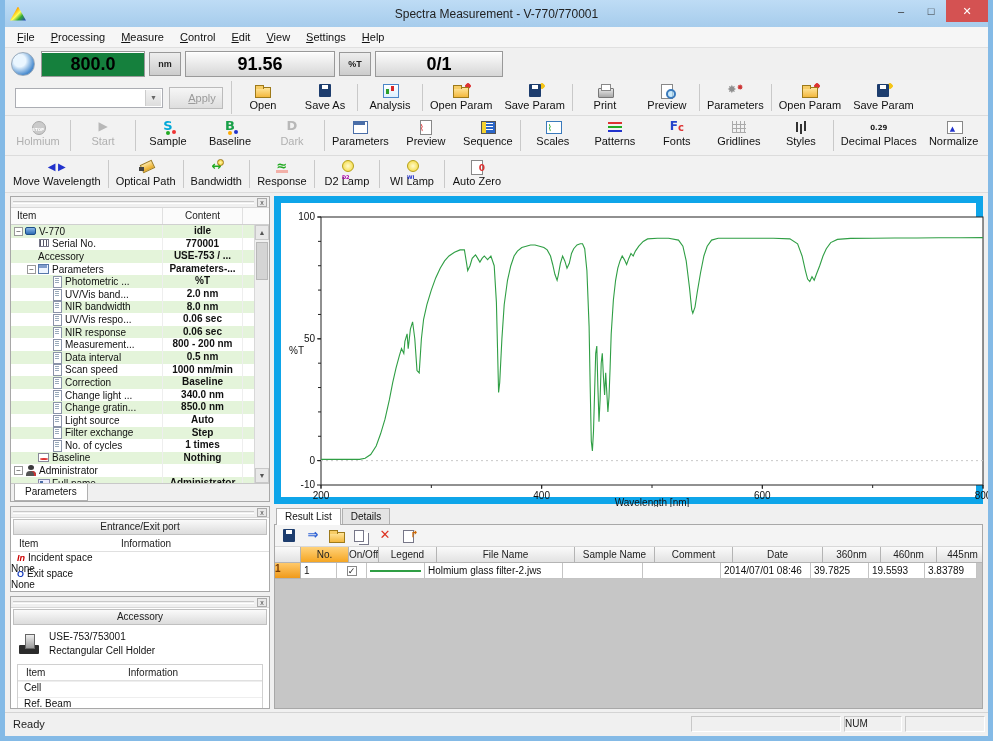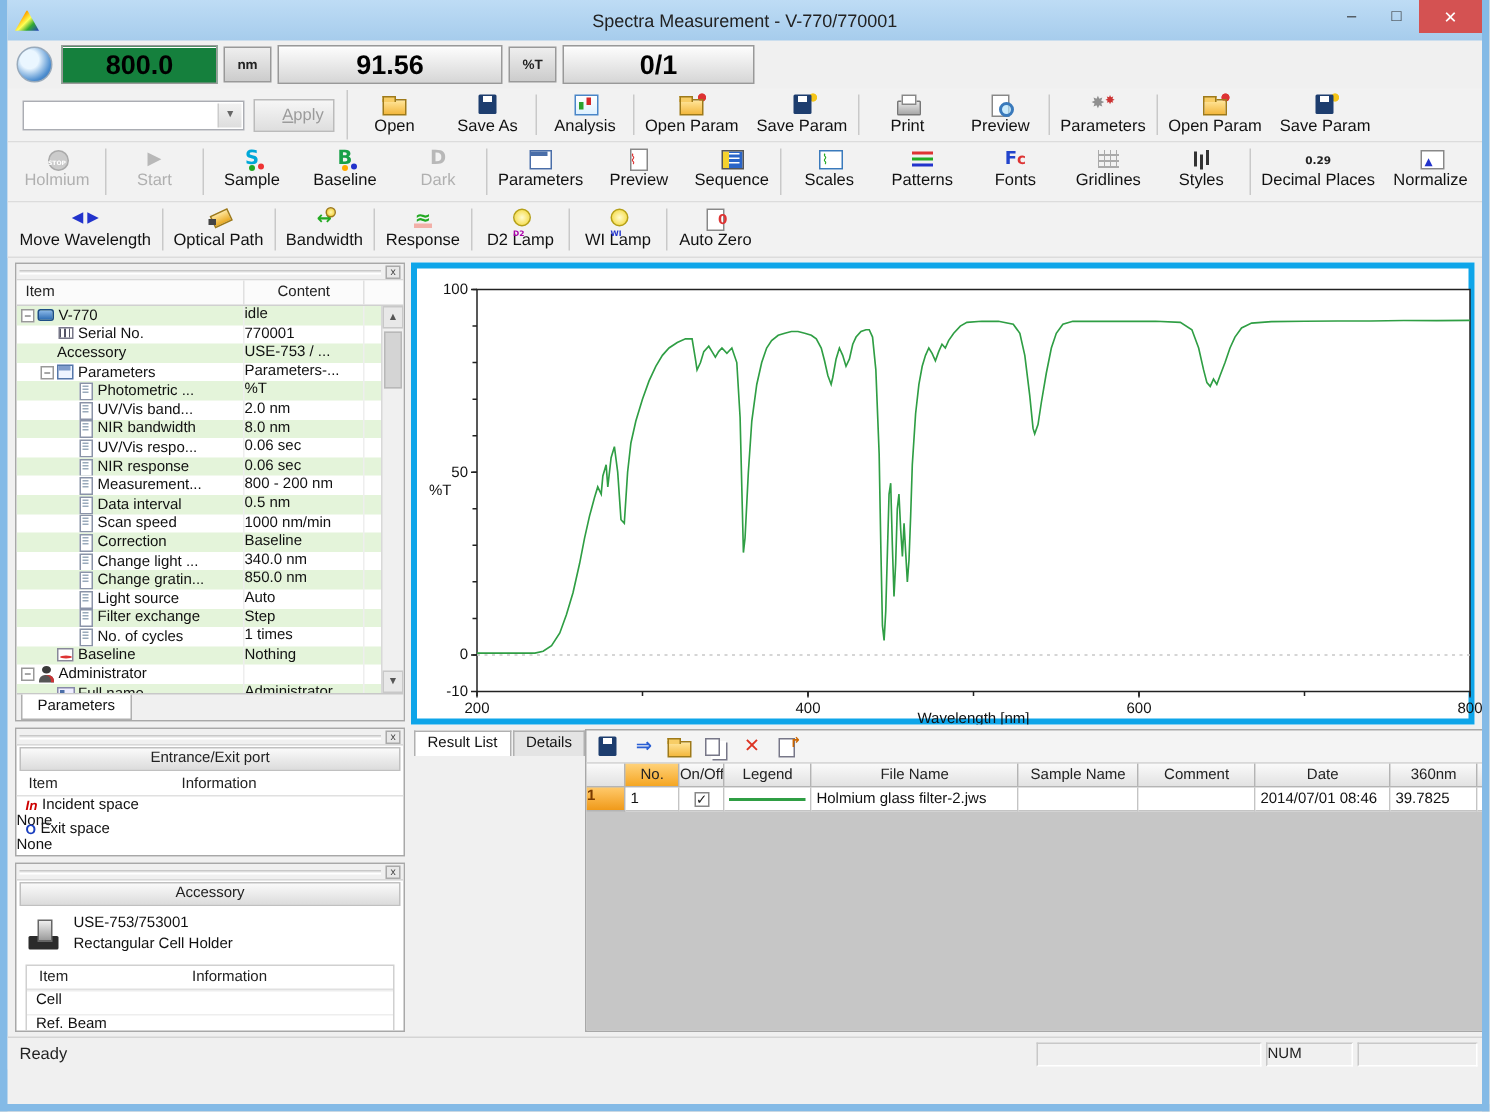--- a/index.html
+++ b/index.html
@@ -108,21 +108,21 @@
 
   
   .tree-wrap { display:flex; flex:1; min-height:0; }
   .tree-body { flex:1; overflow:hidden; }
   .tree-hdr { display:flex; height:17px; font-size:10px; color:#222; border-bottom:1px solid #d0d0d0; background:#fbfbfb; flex:none; }
   .tree-hdr .c1 { width:152px; padding:2px 0 0 6px; border-right:1px solid #e0e0e0; }
   .tree-hdr .c2 { width:80px; text-align:center; padding-top:2px; border-right:1px solid #e0e0e0; }
   .tree-row { display:flex; height:12.6px; font-size:10px; color:#111; align-items:center; }
   .tree-row.alt { background:#e4f4da; }
   .tr-item { width:152px; display:flex; align-items:center; overflow:hidden; white-space:nowrap; border-right:1px solid #eee; height:100%; }
-  .tr-content { width:80px; text-align:left; overflow:hidden; white-space:nowrap; border-right:1px solid #eee; height:100%; line-height:12.5px; }
+  .tr-content { width:80px; text-align:center; overflow:hidden; white-space:nowrap; border-right:1px solid #eee; height:100%; line-height:12.5px;font-weight:bold; }
   .expando { width:9px; height:9px; flex:none; border:1px solid #999; background:#fff; font-size:8px; line-height:7px; text-align:center; color:#333; margin-right:2px; }
   .tico { display:inline-block; width:12px; height:11px; margin-right:2px; position:relative; flex:none; }
   .tico-dev::before { content:""; position:absolute; inset:1px 1px 2px 0; background:linear-gradient(#8ab8e8,#2e6db4); border:1px solid #1d4e86; border-radius:2px; }
   .tico-sn::before { content:""; position:absolute; inset:1px 1px 2px 1px; background:repeating-linear-gradient(90deg,#556 0 1px,#fff 1px 3px); border:1px solid #778; }
   .tico-parwin::before { content:""; position:absolute; inset:0 1px 1px 0; background:#eef4ff; border:1px solid #5577aa; }
   .tico-parwin::after { content:""; position:absolute; left:1px; top:1px; right:3px; height:3px; background:#7f9ccc; }
   .tico-page::before { content:""; position:absolute; left:2px; top:0; width:7px; height:10px; background:#fff; border:1px solid #8a93a8; }
   .tico-page::after { content:""; position:absolute; left:4px; top:2px; width:4px; height:1px; background:#9ab; box-shadow:0 2px 0 #9ab,0 4px 0 #9ab; }
   .tico-baseline::before { content:""; position:absolute; inset:1px 1px 1px 0; background:#fff; border:1px solid #889; }
   .tico-baseline::after { content:""; position:absolute; left:2px; bottom:3px; width:8px; height:2px; background:#d33; border-radius:50%; }
@@ -147,25 +147,25 @@
   .pico.in { color:#c00; }
   .pico.out { color:#1a3fbf; font-style:normal; }
   .acc-head { display:flex; align-items:center; gap:8px; padding:4px 6px; flex:none; }
   .acc-icon { width:24px; height:24px; position:relative; }
   .acc-icon::before { content:""; position:absolute; left:2px; bottom:2px; width:20px; height:9px; background:#2b2b2b; border-radius:1px; }
   .acc-icon::after { content:""; position:absolute; left:8px; top:2px; width:8px; height:13px; background:linear-gradient(#eee,#999); border:1px solid #666; }
   .acc-lines { font-size:10px; color:#111; line-height:14px; }
   .acc-table { margin:2px 6px; border:1px solid #d0d0d0; flex:1; }
 
   
-  .chart-panel { height:308px; background:#fff; border:4px solid #0ea5e9; position:relative; flex:none; }
+  .chart-panel { height:308px; background:#fff; border:7px solid #0ea5e9; position:relative; flex:none; }
   .chart-panel svg { display:block; margin:2px auto 0; }
 
   
-  .results { flex:1; display:flex; flex-direction:row; min-height:0; }
+  .results { flex:1; display:flex; flex-direction:column; min-height:0; }
   .rtabs { display:flex; height:17px; flex:none; gap:1px; padding-left:2px; }
   .rtab { padding:2px 8px 0; font-size:10px; color:#111; background:#e4e4e4; border:1px solid #b0b0b0; border-bottom:none; }
   .rtab.active { background:#fff; position:relative; z-index:2; }
   .rbody { flex:1; background:#f4f4f4; border:1px solid #a8a8a8; margin-top:-1px; display:flex; flex-direction:column; min-height:0; }
   .rtoolbar { height:22px; display:flex; align-items:center; gap:4px; padding:2px 4px; border-bottom:1px solid #d8d8d8; flex:none; }
   .rtb { width:20px; height:18px; display:flex; align-items:center; justify-content:center; }
   .rgrid { flex:1; background:#c6c6c6; overflow:hidden; position:relative; font-size:10px; }
   .g-hdr-row,.g-row { display:flex; }
   .g-hc { height:16px; background:linear-gradient(#fafafa,#e2e2e2); border-right:1px solid #b4b4b4; border-bottom:1px solid #b4b4b4; text-align:center; line-height:15px; color:#222; flex:none; overflow:hidden; }
   .g-hc.orange,.g-rowhdr { background:linear-gradient(#ffd27a,#f5a623); }
@@ -186,20 +186,30 @@
   <div class="titlebar">
     <div class="app-icon"></div>
     <div class="title-text">Spectra Measurement - V-770/770001</div>
     <div class="winbtns">
       <div class="winbtn">–</div>
       <div class="winbtn">□</div>
       <div class="winbtn close">✕</div>
     </div>
   </div>
 
+  <div class="menubar" id="menubar">
+      <div class="menu-item">File</div>
+      <div class="menu-item">Processing</div>
+      <div class="menu-item">Measure</div>
+      <div class="menu-item">Control</div>
+      <div class="menu-item">Edit</div>
+      <div class="menu-item">View</div>
+      <div class="menu-item">Settings</div>
+      <div class="menu-item">Help</div>
+    </div>
 
   <div class="disprow">
     <div class="disp-icon"></div>
     <div class="disp-box wl">800.0</div>
     <div class="disp-unit">nm</div>
     <div class="disp-box val">91.56</div>
     <div class="disp-unit">%T</div>
     <div class="disp-box cyc">0/1</div>
   </div>
 
@@ -733,21 +743,21 @@
               <div class="rtb">
                 <span class="ic ic-rdel"></span>
               </div>
               <div class="rtb">
                 <span class="ic ic-rexport"></span>
               </div>
             </div>
           <div class="rgrid" id="rgrid">
               <div class="g-hdr-row">
                 <div class="g-hc" style="width: 26px;"></div>
-                <div class="g-hc orange" style="width: 36px;">No.</div>
+                <div class="g-hc orange" style="width: 48px;">No.</div>
                 <div class="g-hc" style="width: 30px;">On/Off</div>
                 <div class="g-hc" style="width: 58px;">Legend</div>
                 <div class="g-hc" style="width: 138px;">File Name</div>
                 <div class="g-hc" style="width: 80px;">Sample Name</div>
                 <div class="g-hc" style="width: 78px;">Comment</div>
                 <div class="g-hc" style="width: 90px;">Date</div>
                 <div class="g-hc" style="width: 58px;">360nm</div>
                 <div class="g-hc" style="width: 56px;">460nm</div>
                 <div class="g-hc" style="width: 52px;">445nm</div>
               </div>

